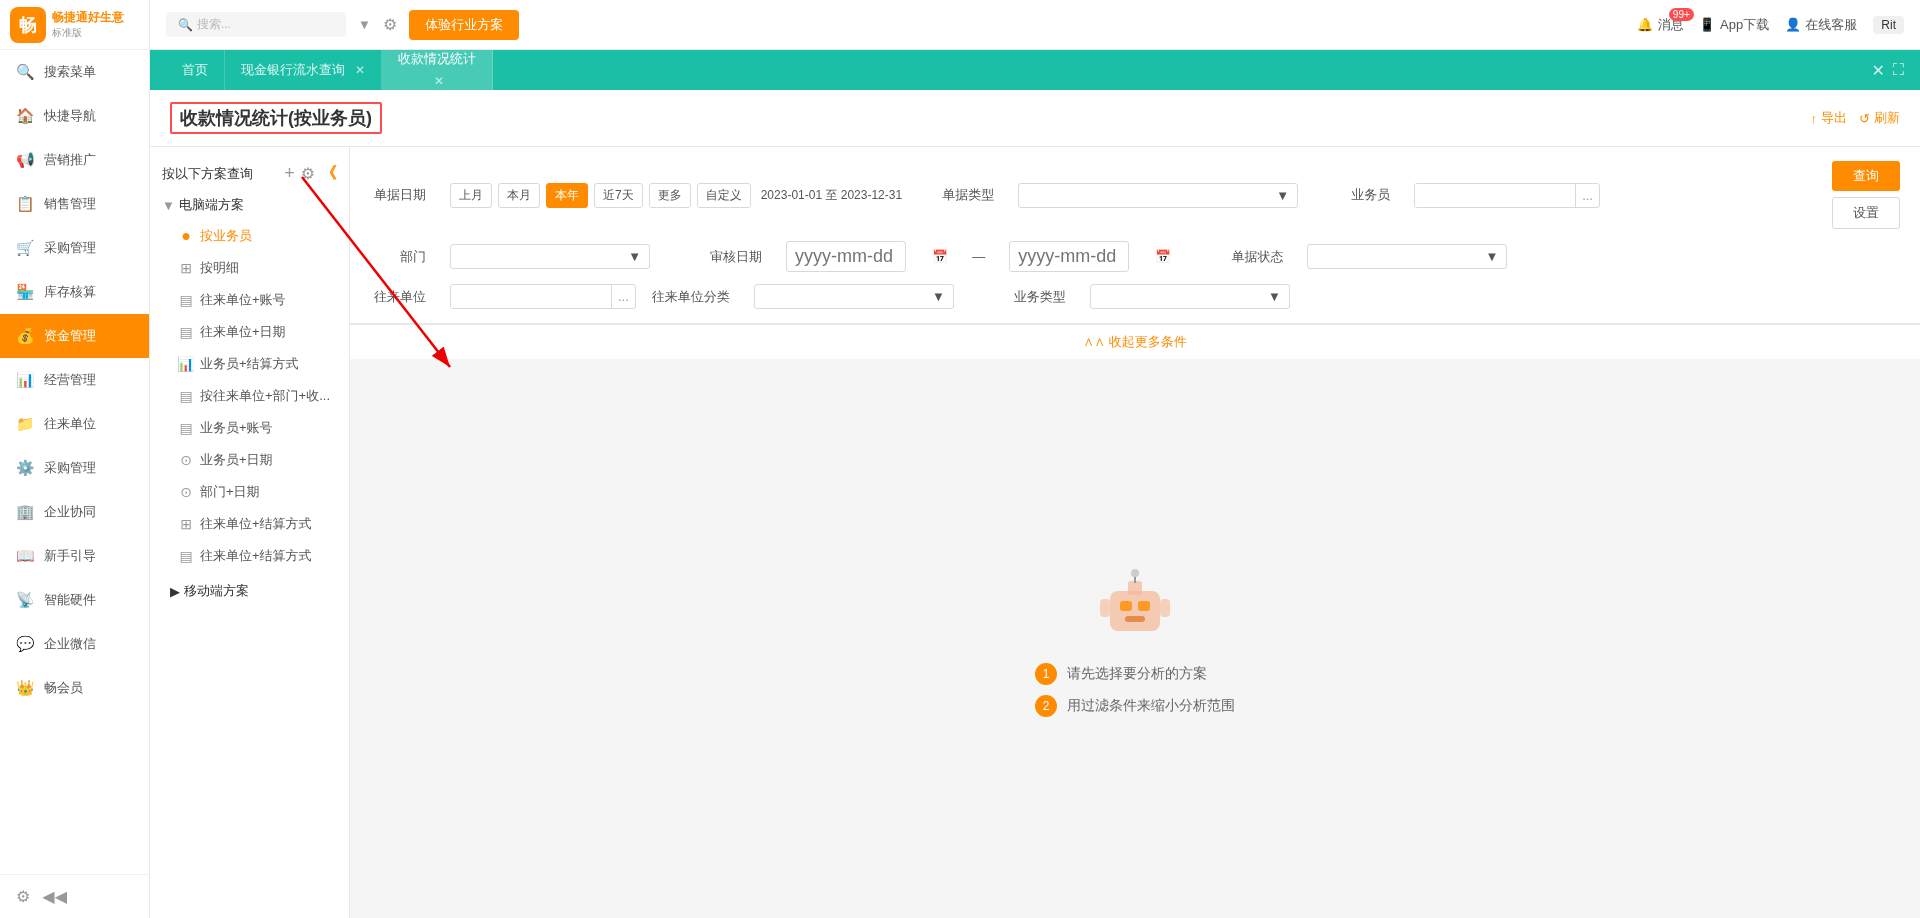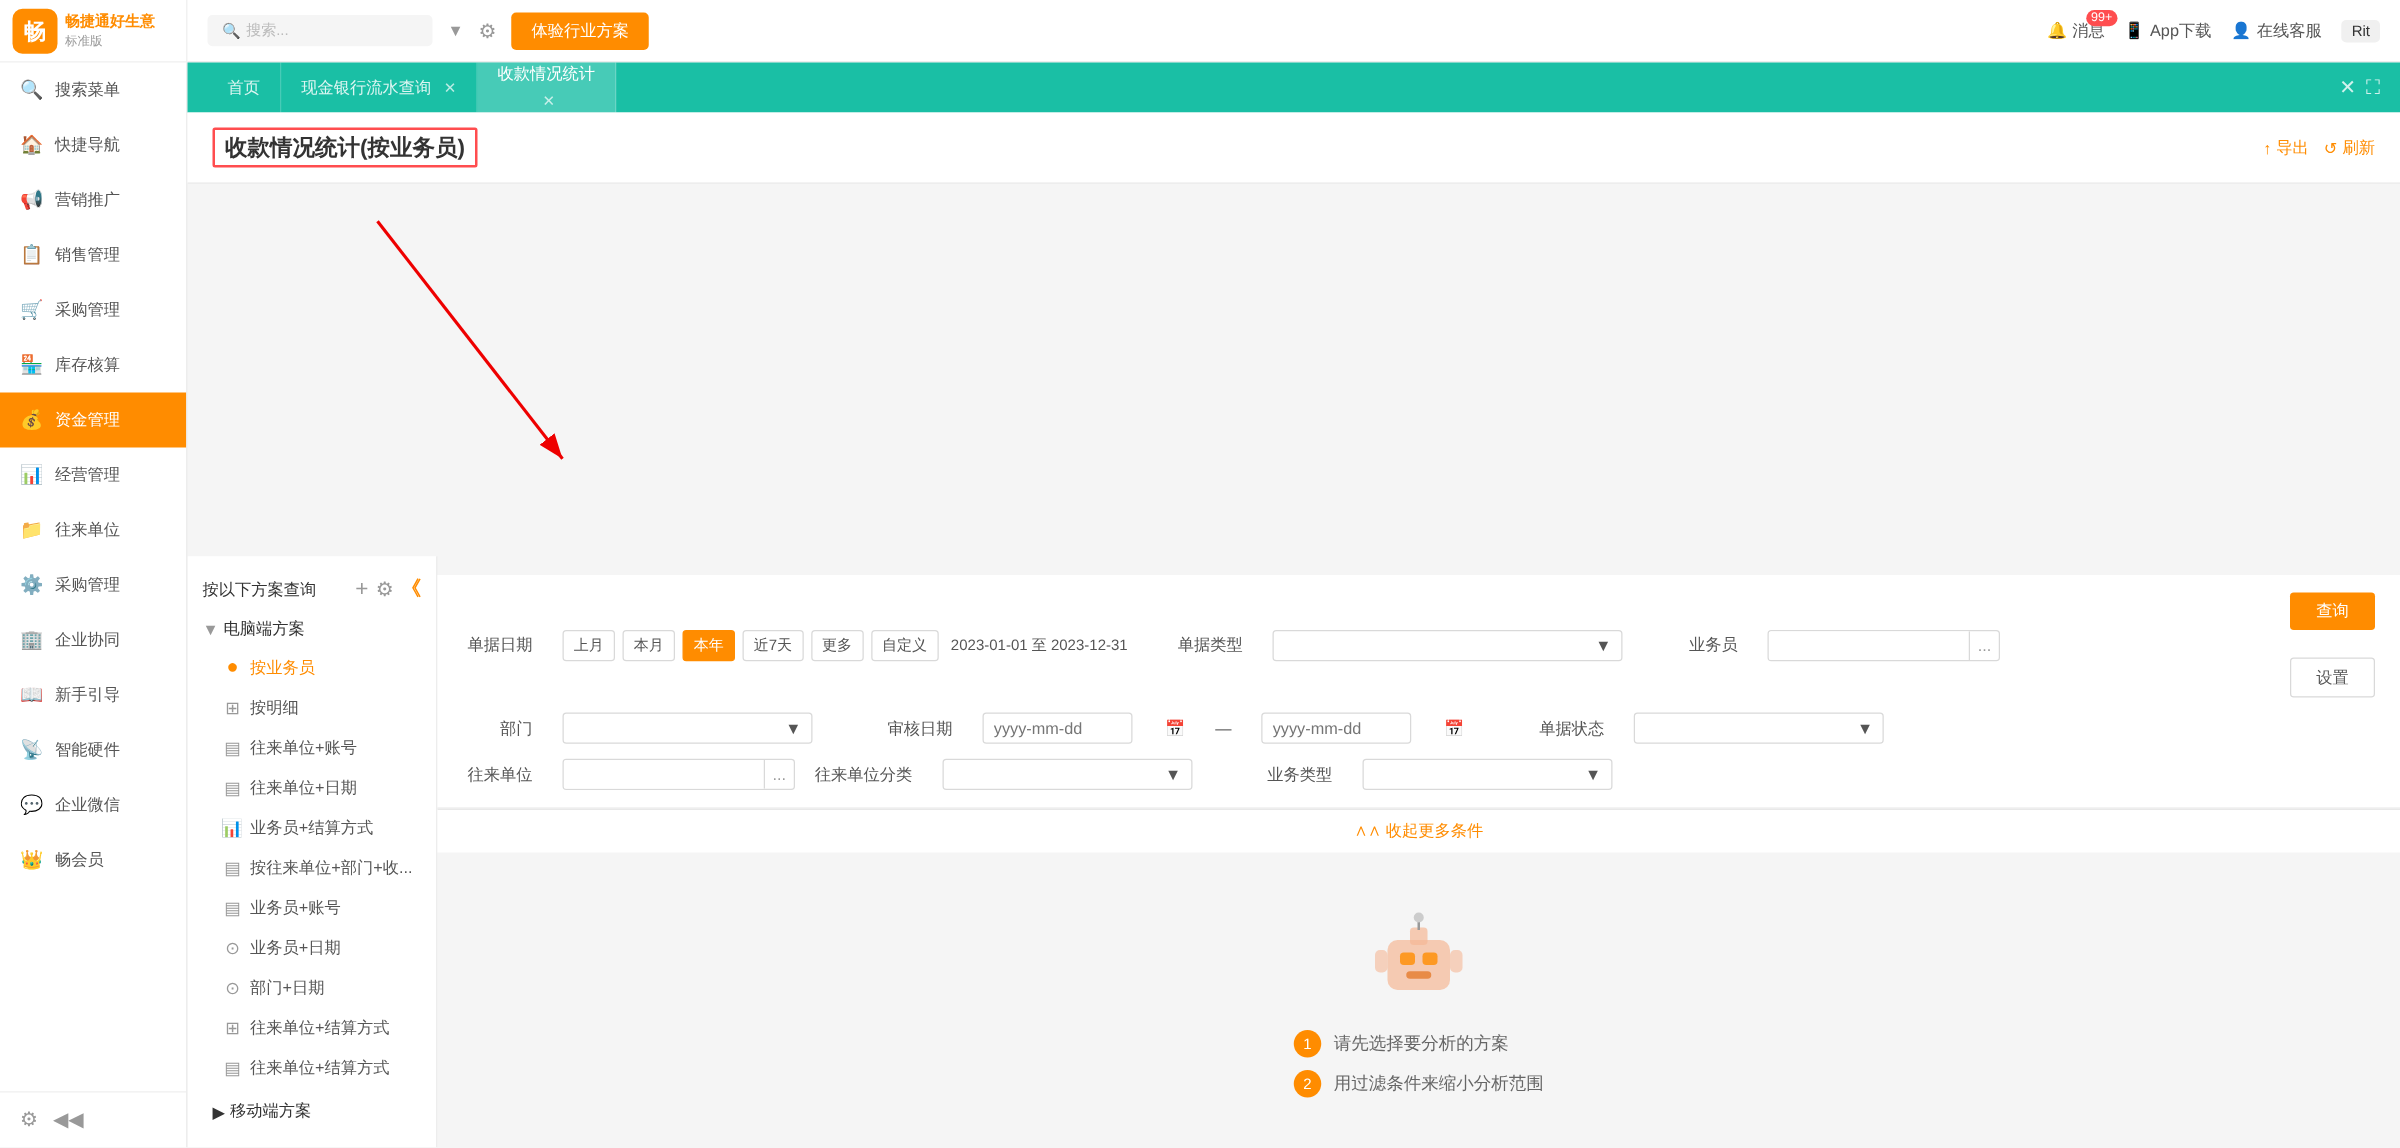--- a/index.html
+++ b/index.html
@@ -72,26 +72,26 @@
     .filter-row { display: flex; align-items: center; gap: 16px; margin-bottom: 12px; }
     .filter-row:last-child { margin-bottom: 0; }
     .filter-item { display: flex; align-items: center; gap: 24px; }
     .filter-label { color: #555; font-size: 13px; white-space: nowrap; min-width: 56px; text-align: right; }
     .filter-date-group { display: flex; align-items: center; gap: 6px; }
     .date-btn { padding: 3px 8px; font-size: 12px; border: 1px solid #d9d9d9; border-radius: 3px; cursor: pointer; color: #555; background: #fff; }
     .date-btn.active { background: #ff8c00; color: white; border-color: #ff8c00; }
     .date-range { color: #555; font-size: 12px; margin-left: 4px; }
     .filter-select { display: flex; align-items: center; border: 1px solid #d9d9d9; border-radius: 3px; padding: 4px 8px; min-width: 200px; cursor: pointer; background: #fff; color: #555; font-size: 13px; justify-content: space-between; }
     .filter-select-wide { min-width: 280px; }
-    .date-input { border: 1px solid #d9d9d9; border-radius: 3px; padding: 4px 8px; font-size: 13px; color: #bbb; width: 120px; }
+    .date-input { border: 1px solid #d9d9d9; border-radius: 3px; padding: 4px 8px; font-size: 18px; color: #bbb; width: 120px; }
     .date-dash { color: #555; }
     .date-cal-icon { color: #999; margin-left: 2px; }
     .query-btn { background: #ff8c00; color: white; border: none; border-radius: 3px; padding: 6px 20px; font-size: 13px; cursor: pointer; }
     .set-btn { border: 1px solid #d9d9d9; background: #fff; color: #555; border-radius: 3px; padding: 6px 20px; font-size: 13px; cursor: pointer; }
-    .btn-group-right { display: flex; flex-direction: column; gap: 22px; margin-left: auto; }
+    .btn-group-right { display: flex; flex-direction: column; gap: 6px; margin-left: auto; }
     .collapse-bar { text-align: center; padding: 8px; color: #ff8c00; cursor: pointer; font-size: 13px; background: #fff; border-top: 1px solid #e8e8e8; }
 
     
     .empty-area { flex: 1; display: flex; flex-direction: column; align-items: center; justify-content: center; gap: 12px; padding: 40px; }
     .empty-steps { display: flex; flex-direction: column; gap: 10px; }
     .empty-step { display: flex; align-items: center; gap: 10px; color: #666; font-size: 14px; }
     .step-num { width: 22px; height: 22px; border-radius: 50%; background: #ff8c00; color: white; display: flex; align-items: center; justify-content: center; font-size: 12px; flex-shrink: 0; }
 
     svg.arrow-svg { position: absolute; top: 0; left: 0; width: 100%; height: 100%; pointer-events: none; z-index: 100; }
   </style>
@@ -227,21 +227,21 @@
         <span>↑</span>
         <span>导出</span>
       </div>
       <div class="refresh-btn">
         <span>↺</span>
         <span>刷新</span>
       </div>
     </div>
   </div>
 
-  <div class="content" style="position:relative;align-items:flex-end;">
+  <div class="content" style="position:relative;">
 
     <div class="left-panel">
       <div class="panel-header">
         <span class="panel-header-title">按以下方案查询</span>
         <div class="panel-actions">
           <span style="cursor:pointer;color:#999;font-size:18px;">+</span>
           <span style="cursor:pointer;color:#999;">⚙</span>
           <span style="cursor:pointer;color:#ff8c00;font-size:16px;font-weight:bold;">《</span>
         </div>
       </div>

